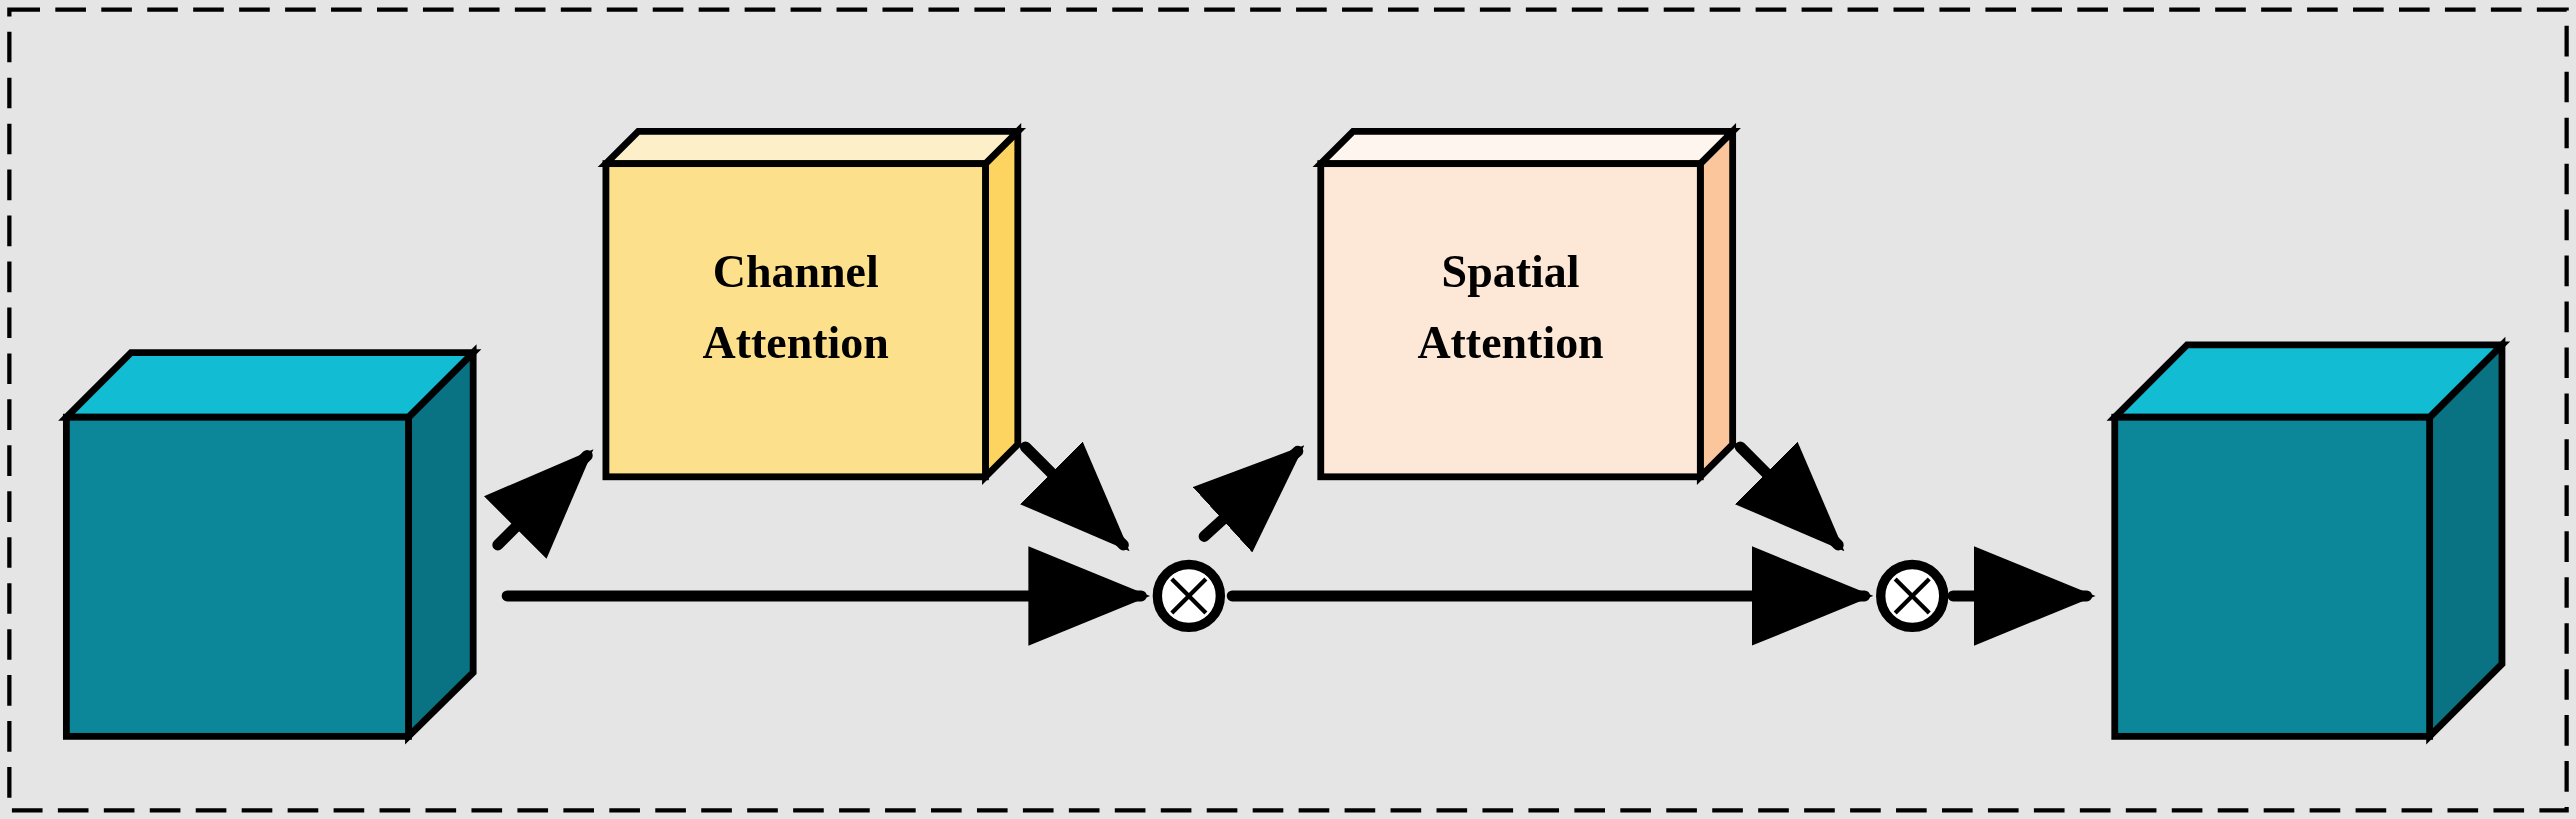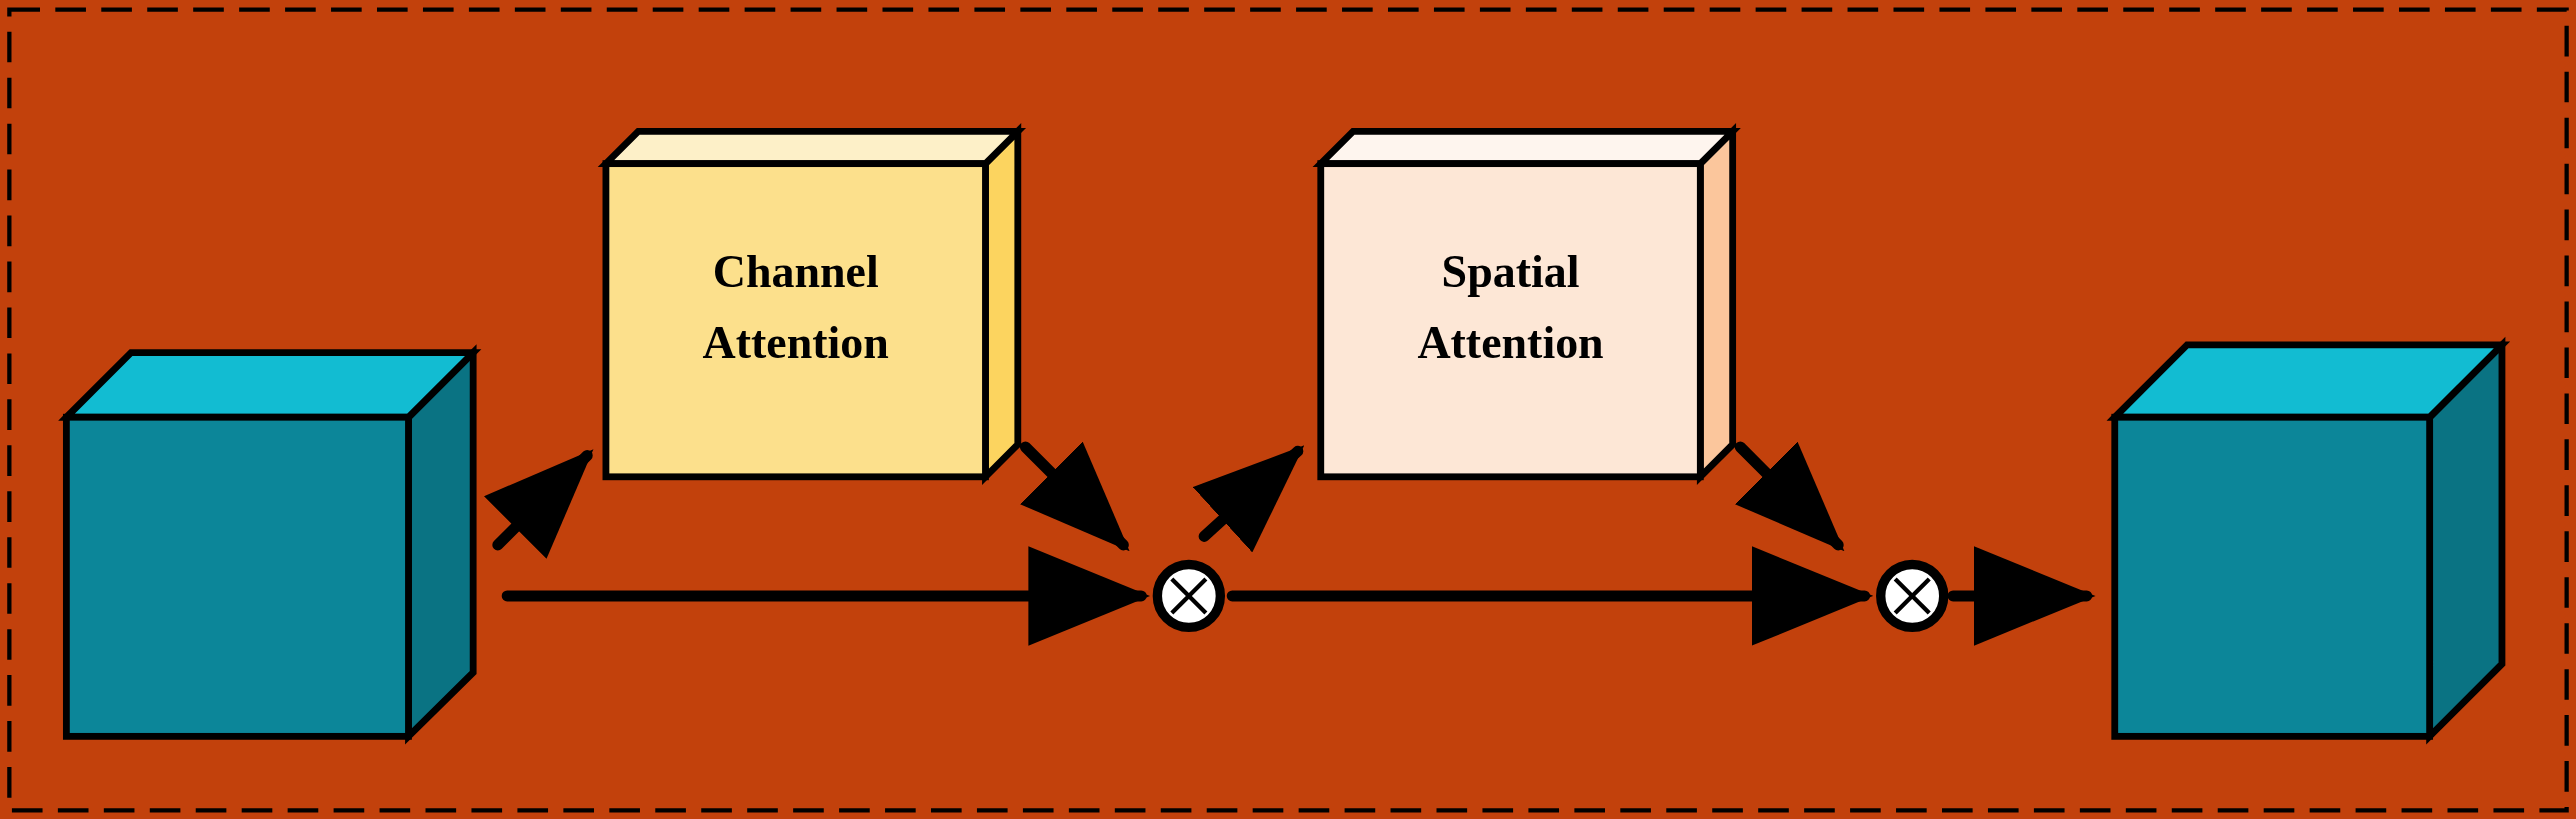--- a/index.html
+++ b/index.html
@@ -10,21 +10,21 @@
   body {
     width: 2576px;
     height: 820px;
     overflow: hidden;
     font-family: "Liberation Serif", serif;
   }
   #diagram-root {
     position: relative;
     width: 2576px;
     height: 820px;
-    background: #c2410c;
+    background: #e5e5e5;
   }
   svg.canvas {
     display: block;
     width: 2576px;
     height: 820px;
   }
   text.block-label {
     font-family: "Liberation Serif", serif;
     font-weight: bold;
     font-size: 54px;

